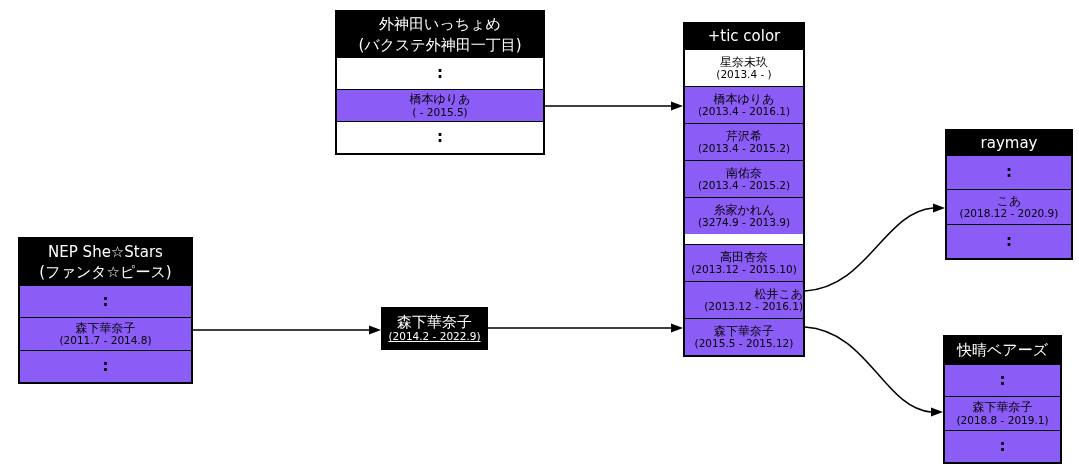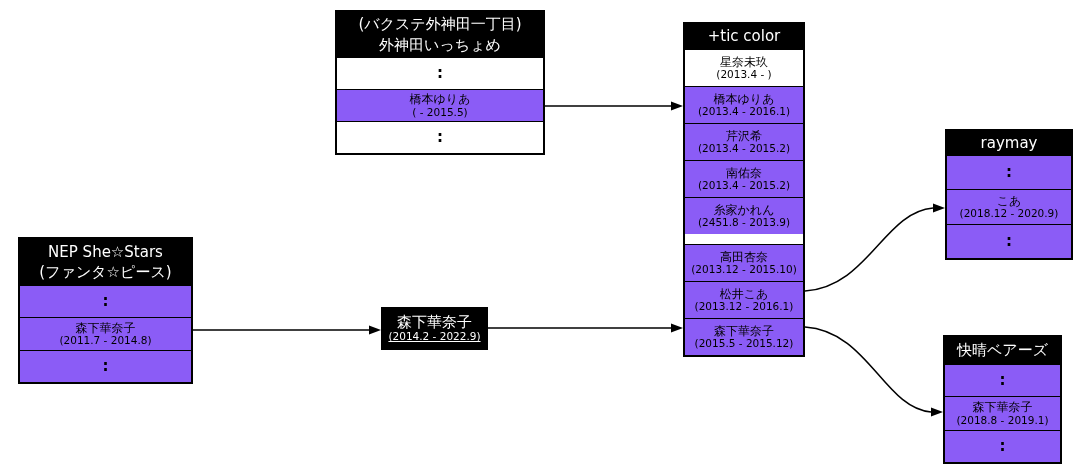--- a/index.html
+++ b/index.html
@@ -51,22 +51,22 @@
       <polygon points="671,101.5 683,106 671,110.5"></polygon>
       <polygon points="369,325.5 381,330 369,334.5"></polygon>
       <polygon points="671,323.5 683,328 671,332.5"></polygon>
       <polygon points="933,203.5 945,208 933,212.5"></polygon>
       <polygon points="931,407.5 943,412 931,416.5"></polygon>
     </g>
   </svg>
 
   <div class="node" style="left:335px;top:10px;width:210px;">
     <div class="hdr" style="height:45px;">
+      <div>外神田いっちょめ</div>
       <div>(バクステ外神田一丁目)</div>
-      <div>外神田いっちょめ</div>
     </div>
     <div class="row white" style="height:32px;">
       <span class="dots">:</span>
     </div>
     <div class="row gray" style="height:32px;">
       <span class="nm">橋本ゆりあ</span>
       <span class="dt">( - 2015.5)</span>
     </div>
     <div class="row white" style="height:32px;">
       <span class="dots">:</span>
@@ -88,27 +88,27 @@
     <div class="row gray" style="height:37px;">
       <span class="nm">芹沢希</span>
       <span class="dt">(2013.4 - 2015.2)</span>
     </div>
     <div class="row gray" style="height:37px;">
       <span class="nm">南佑奈</span>
       <span class="dt">(2013.4 - 2015.2)</span>
     </div>
     <div class="row gray" style="height:37px;">
       <span class="nm">糸家かれん</span>
-      <span class="dt">(2451.8 - 2013.9)</span>
+      <span class="dt">(3274.9 - 2013.9)</span>
     </div>
     <div class="row gray" style="height:37px;margin-top:10px;">
       <span class="nm">高田杏奈</span>
       <span class="dt">(2013.12 - 2015.10)</span>
     </div>
-    <div class="row gray" style="height:37px;">
+    <div class="row gray" style="height:37px;align-items:flex-end;">
       <span class="nm">松井こあ</span>
       <span class="dt">(2013.12 - 2016.1)</span>
     </div>
     <div class="row gray" style="height:37px;">
       <span class="nm">森下華奈子</span>
       <span class="dt">(2015.5 - 2015.12)</span>
     </div>
   </div>
 
   <div class="node" style="left:18px;top:237px;width:175px;">

